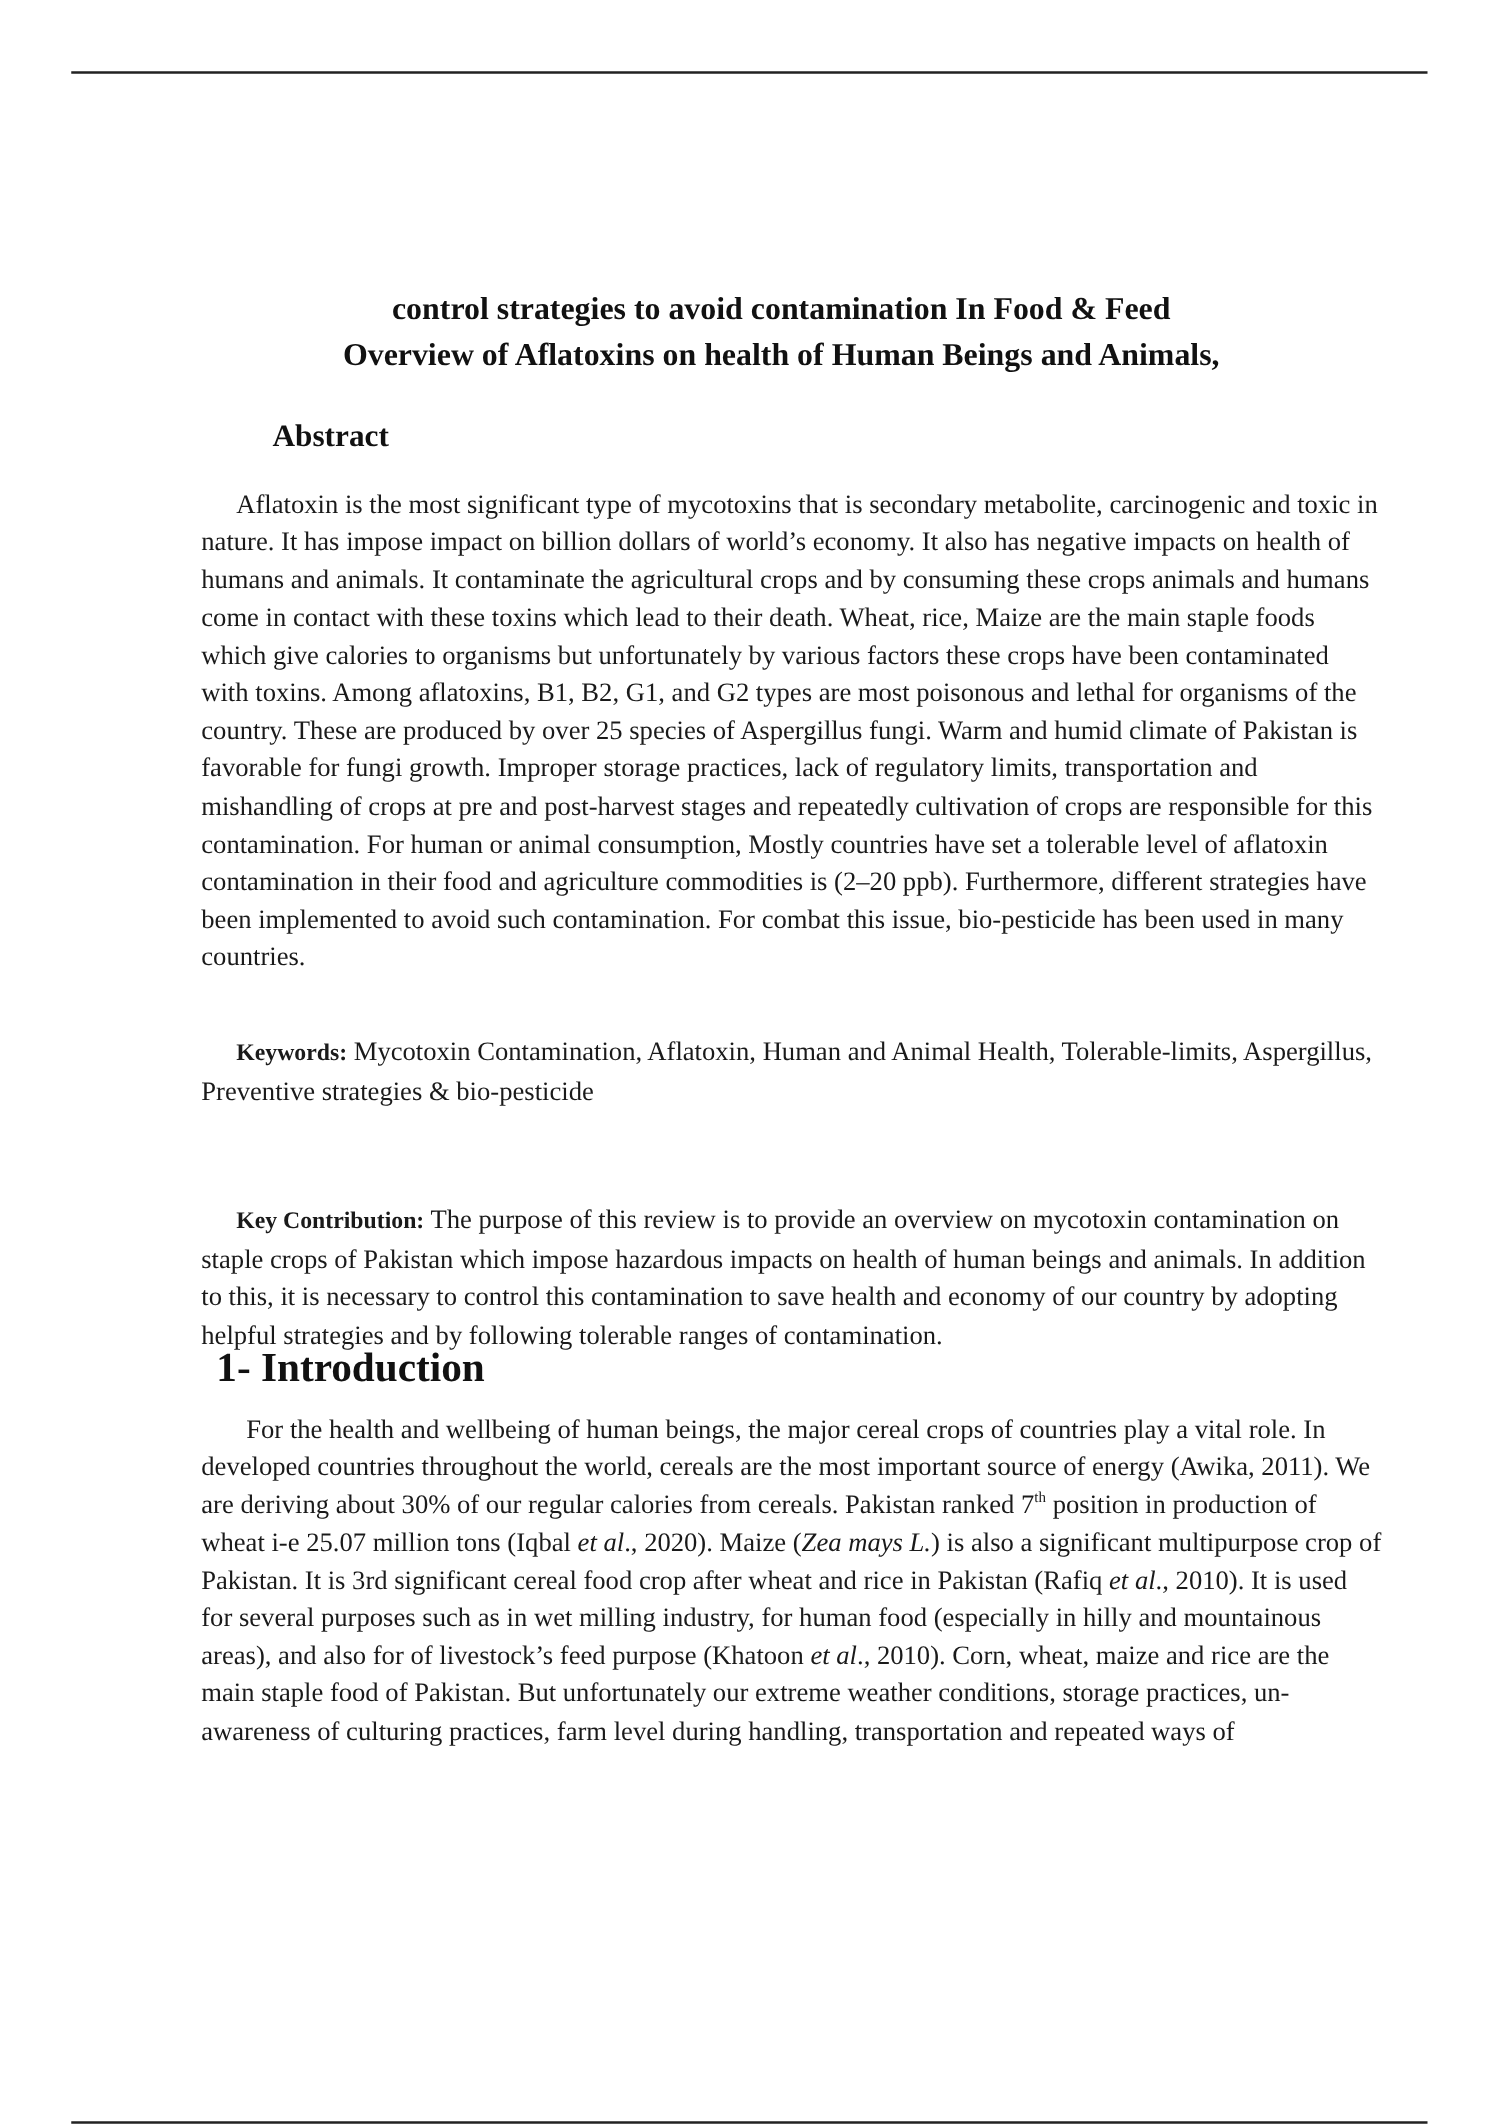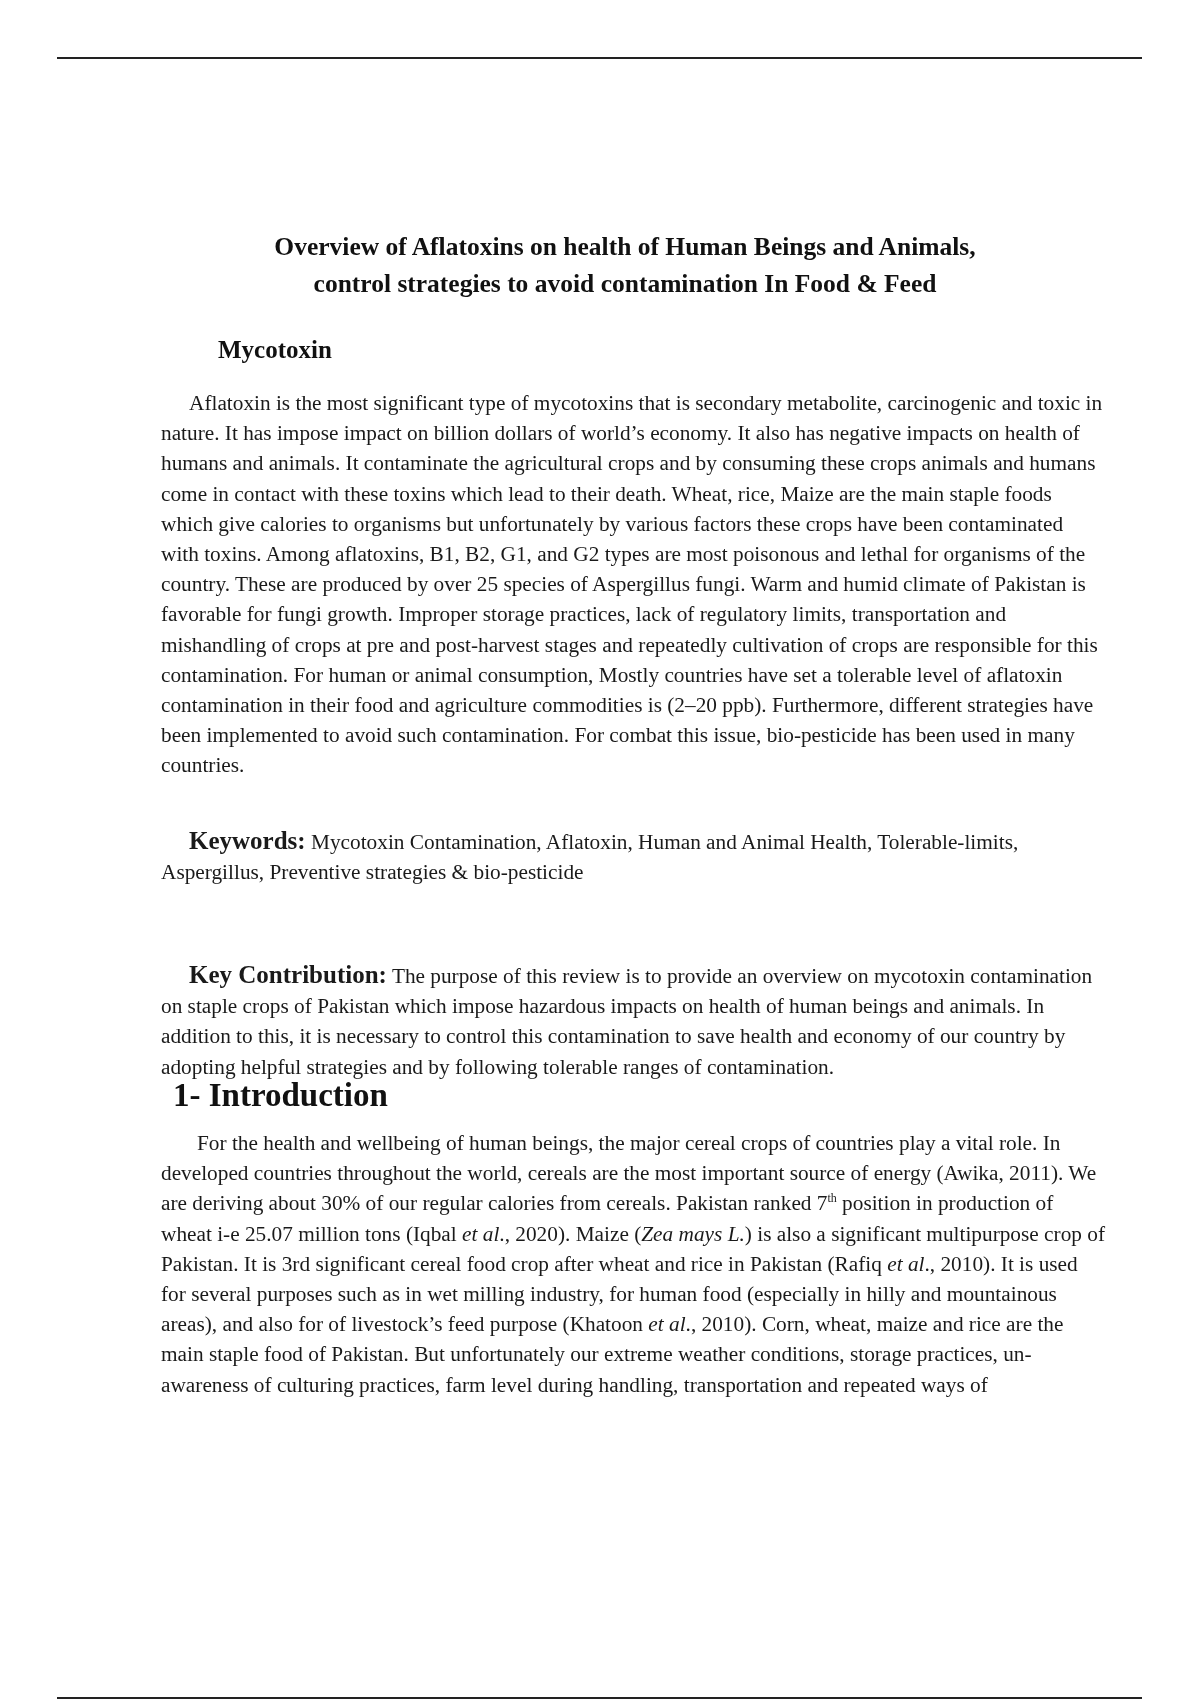--- a/index.html
+++ b/index.html
@@ -10,37 +10,37 @@
   .rule.bottom { left: 57px; top: 1697px; width: 1085px; }
   .title { position: absolute; left: 200px; width: 850px; top: 228px; text-align: center;
            font-weight: bold; font-size: 25.5px; line-height: 37px; color: #111; }
   .abstract-h { position: absolute; left: 218px; top: 336px; font-weight: bold; font-size: 25px; color: #111; }
   .para { position: absolute; left: 145px; width: 945px; font-size: 21.3px; line-height: 30.2px;
           text-align: left; margin-left: 16px; }
   .para .indent { display: inline-block; width: 28px; }
   .p-abstract { top: 388px; }
   .p-keywords { top: 826px; }
   .p-contrib { top: 960px; }
-  .lead { font-weight: bold; font-size: 25px; }
+  .lead { font-weight: bold; font-size: 19px; }
   .intro-h { position: absolute; left: 173px; top: 1077px; font-weight: bold; font-size: 33px; color: #111; }
   .p-intro { top: 1128px; }
   sup { font-size: 12px; line-height: 0; }
   i { font-style: italic; }
 </style>
 </head>
 <body>
 
 <div class="rule top"></div>
 
 <div class="title">
+  <div>control strategies to avoid contamination In Food &amp; Feed</div>
   <div>Overview of Aflatoxins on health of Human Beings and Animals,</div>
-  <div>control strategies to avoid contamination In Food &amp; Feed</div>
 </div>
 
-<div class="abstract-h">Mycotoxin</div>
+<div class="abstract-h">Abstract</div>
 
 <div class="para p-abstract"><span class="indent"></span><span>Aflatoxin is the most significant type of mycotoxins that is secondary metabolite, carcinogenic and toxic in nature. It has impose impact on billion dollars of world’s economy. It also has negative impacts on health of humans and animals. It contaminate the agricultural crops and by consuming these crops animals and humans come in contact with these toxins which lead to their death. Wheat, rice, Maize are the main staple foods which give calories to organisms but unfortunately by various factors these crops have been contaminated with toxins. Among aflatoxins, B1, B2, G1, and G2 types are most poisonous and lethal for organisms of the country. These are produced by over 25 species of Aspergillus fungi. Warm and humid climate of Pakistan is favorable for fungi growth. Improper storage practices, lack of regulatory limits, transportation and mishandling of crops at pre and post-harvest stages and repeatedly cultivation of crops are responsible for this contamination. For human or animal consumption, Mostly countries have set a tolerable level of aflatoxin contamination in their food and agriculture commodities is (2–20 ppb). Furthermore, different strategies have been implemented to avoid such contamination. For combat this issue, bio-pesticide has been used in many countries.</span></div>
 
 <div class="para p-keywords"><span class="indent"></span><span class="lead">Keywords:</span> <span>Mycotoxin Contamination, Aflatoxin, Human and Animal Health, Tolerable-limits, Aspergillus, Preventive strategies &amp; bio-pesticide</span></div>
 
 <div class="para p-contrib"><span class="indent"></span><span class="lead">Key Contribution:</span> <span>The purpose of this review is to provide an overview on mycotoxin contamination on staple crops of Pakistan which impose hazardous impacts on health of human beings and animals. In addition to this, it is necessary to control this contamination to save health and economy of our country by adopting helpful strategies and by following tolerable ranges of contamination.</span></div>
 
 <div class="intro-h">1-  Introduction</div>
 
 <div class="para p-intro"><span class="indent" style="width:36px"></span><span>For the health and wellbeing of human beings, the major cereal crops of countries play a vital role. In developed countries throughout the world, cereals are the most important source of energy (Awika, 2011). We are deriving about 30% of our regular calories from cereals. Pakistan ranked 7</span><sup>th</sup><span> position in production of wheat i-e 25.07 million tons (Iqbal </span><i>et al</i><span>., 2020). Maize (</span><i>Zea mays L.</i><span>) is also a significant multipurpose crop of Pakistan. It is 3rd significant cereal food crop after wheat and rice in Pakistan (Rafiq </span><i>et al</i><span>., 2010). It is used for several purposes such as in wet milling industry, for human food (especially in hilly and mountainous areas), and also for of livestock’s feed purpose (Khatoon </span><i>et al</i><span>., 2010). Corn, wheat, maize and rice are the main staple food of Pakistan. But unfortunately our extreme weather conditions, storage practices, un-awareness of culturing practices, farm level during handling, transportation and repeated ways of</span></div>

